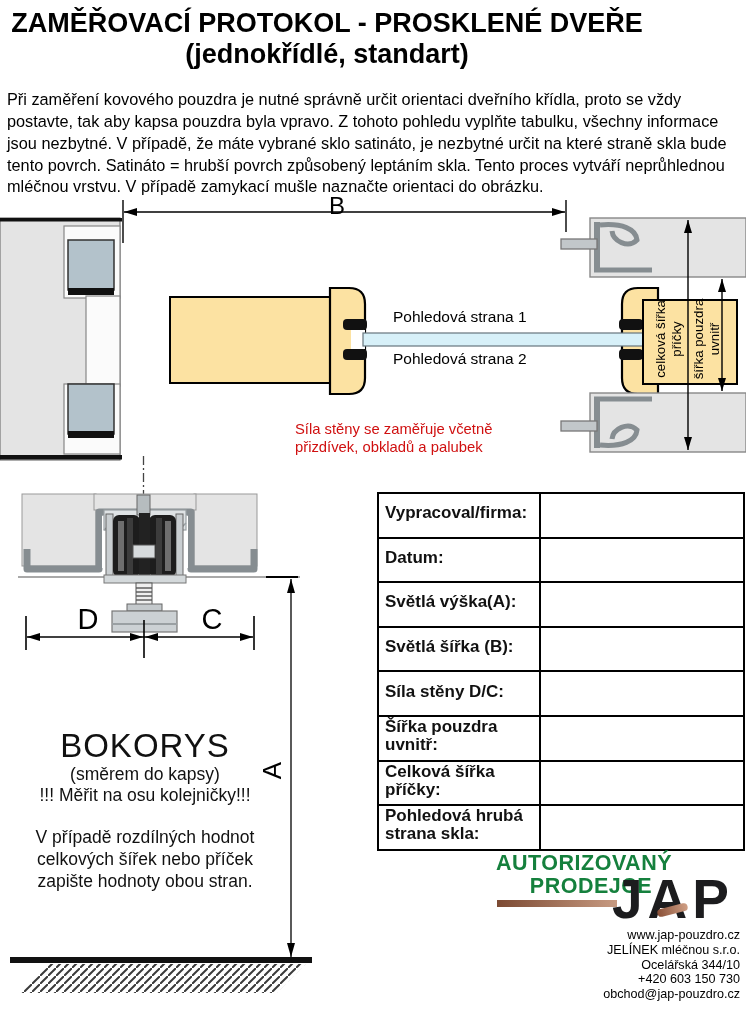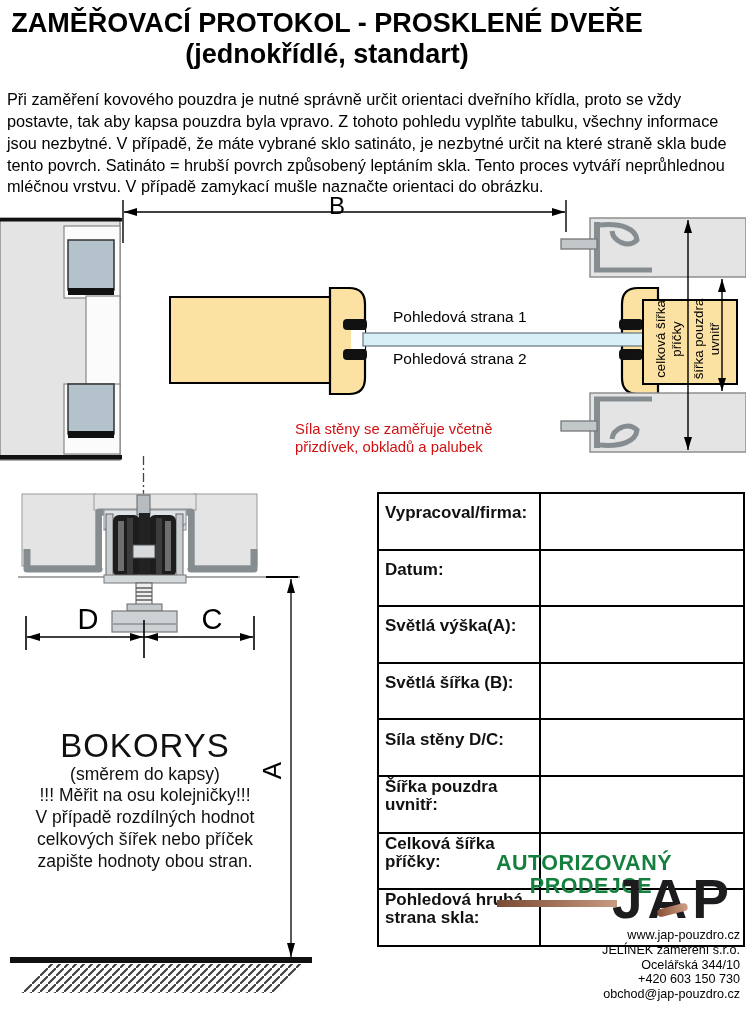--- a/index.html
+++ b/index.html
@@ -21,25 +21,25 @@
   .vlabel1{top:322px;left:622px;}
   .vlabel2{top:322px;left:660px;}
   
   .dim-d{top:603px;left:70px;width:36px;text-align:center;font-size:29px;color:#000;}
   .dim-c{top:603px;left:194px;width:36px;text-align:center;font-size:29px;color:#000;}
   .dim-a{top:755px;left:252px;width:40px;text-align:center;font-size:26px;color:#000;transform:rotate(-90deg);}
   
   .bok{top:728px;left:10px;width:270px;text-align:center;}
   .bok-title{font-size:33px;font-weight:400;line-height:36px;letter-spacing:1px;}
   .bok-sub{font-size:17.5px;line-height:21px;}
-  .bok-note{font-size:17.5px;line-height:22px;}
+  .bok-note{margin-top:20px;font-size:17.5px;line-height:22px;}
   
   .tbl{top:492px;left:377px;border-collapse:collapse;}
   .tbl td{border:2.4px solid #000;height:38.6px;vertical-align:middle;}
-  .tbl .tl{width:152px;padding:0 2px 16px 6px;font-weight:700;font-size:17px;line-height:18px;}
+  .tbl .tl{width:152px;padding:0 2px 4px 6px;font-weight:700;font-size:17px;line-height:18px;}
   .tbl .tv{width:200px;}
   
   .dealer-word{left:496px;width:190px;font-weight:800;font-size:21.5px;letter-spacing:.5px;color:#15803d;}
   .dw1{top:851px;}
   .dw2{top:874px;text-align:center;}
   .dealer-bar{top:900px;left:497px;width:120px;height:7px;
               background:linear-gradient(90deg,#7c4a33,#c79a81);}
   .jap{top:872px;left:612px;font-size:55px;font-weight:900;letter-spacing:5px;color:#1c1c1e;line-height:55px;}
   .jap-swoosh{top:906px;left:657px;width:31px;height:8px;border-radius:4px;
               background:linear-gradient(90deg,#8a5037,#cf9f85);transform:rotate(-14deg);}
@@ -249,19 +249,19 @@
   </tbody>
     </table>
 
   <div class="abs dealer-word dw1">AUTORIZOVANÝ</div>
   <div class="abs dealer-word dw2">PRODEJCE</div>
   <div class="abs dealer-bar"></div>
   <div class="abs jap">JAP</div>
   <div class="abs jap-swoosh"></div>
   <div class="abs contact">
     <div>www.jap-pouzdro.cz</div>
-    <div>JELÍNEK zaměření s.r.o.</div>
+    <div>JELÍNEK mléčnou s.r.o.</div>
     <div>Ocelářská 344/10</div>
     <div>+420 603 150 730</div>
     <div>obchod@jap-pouzdro.cz</div>
   </div>
 
 </div>
 
 </body></html>

